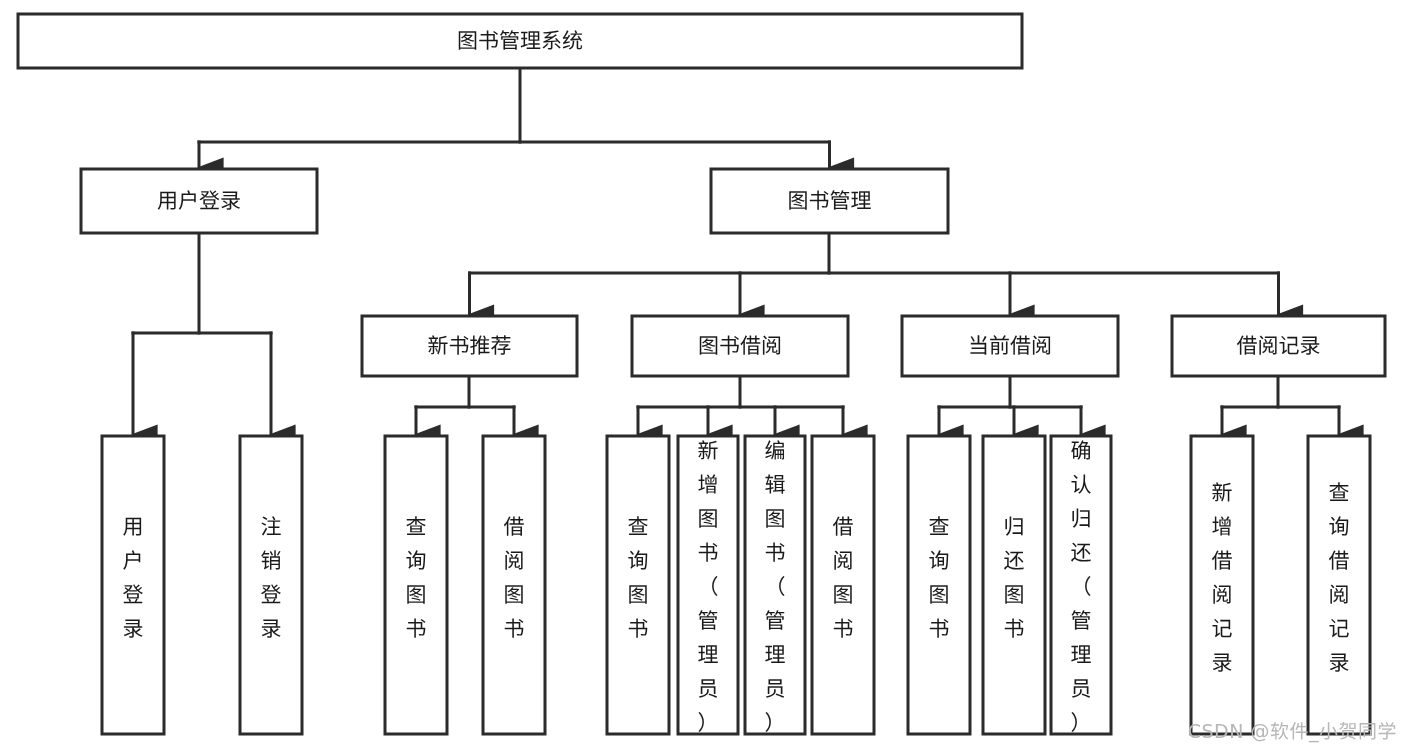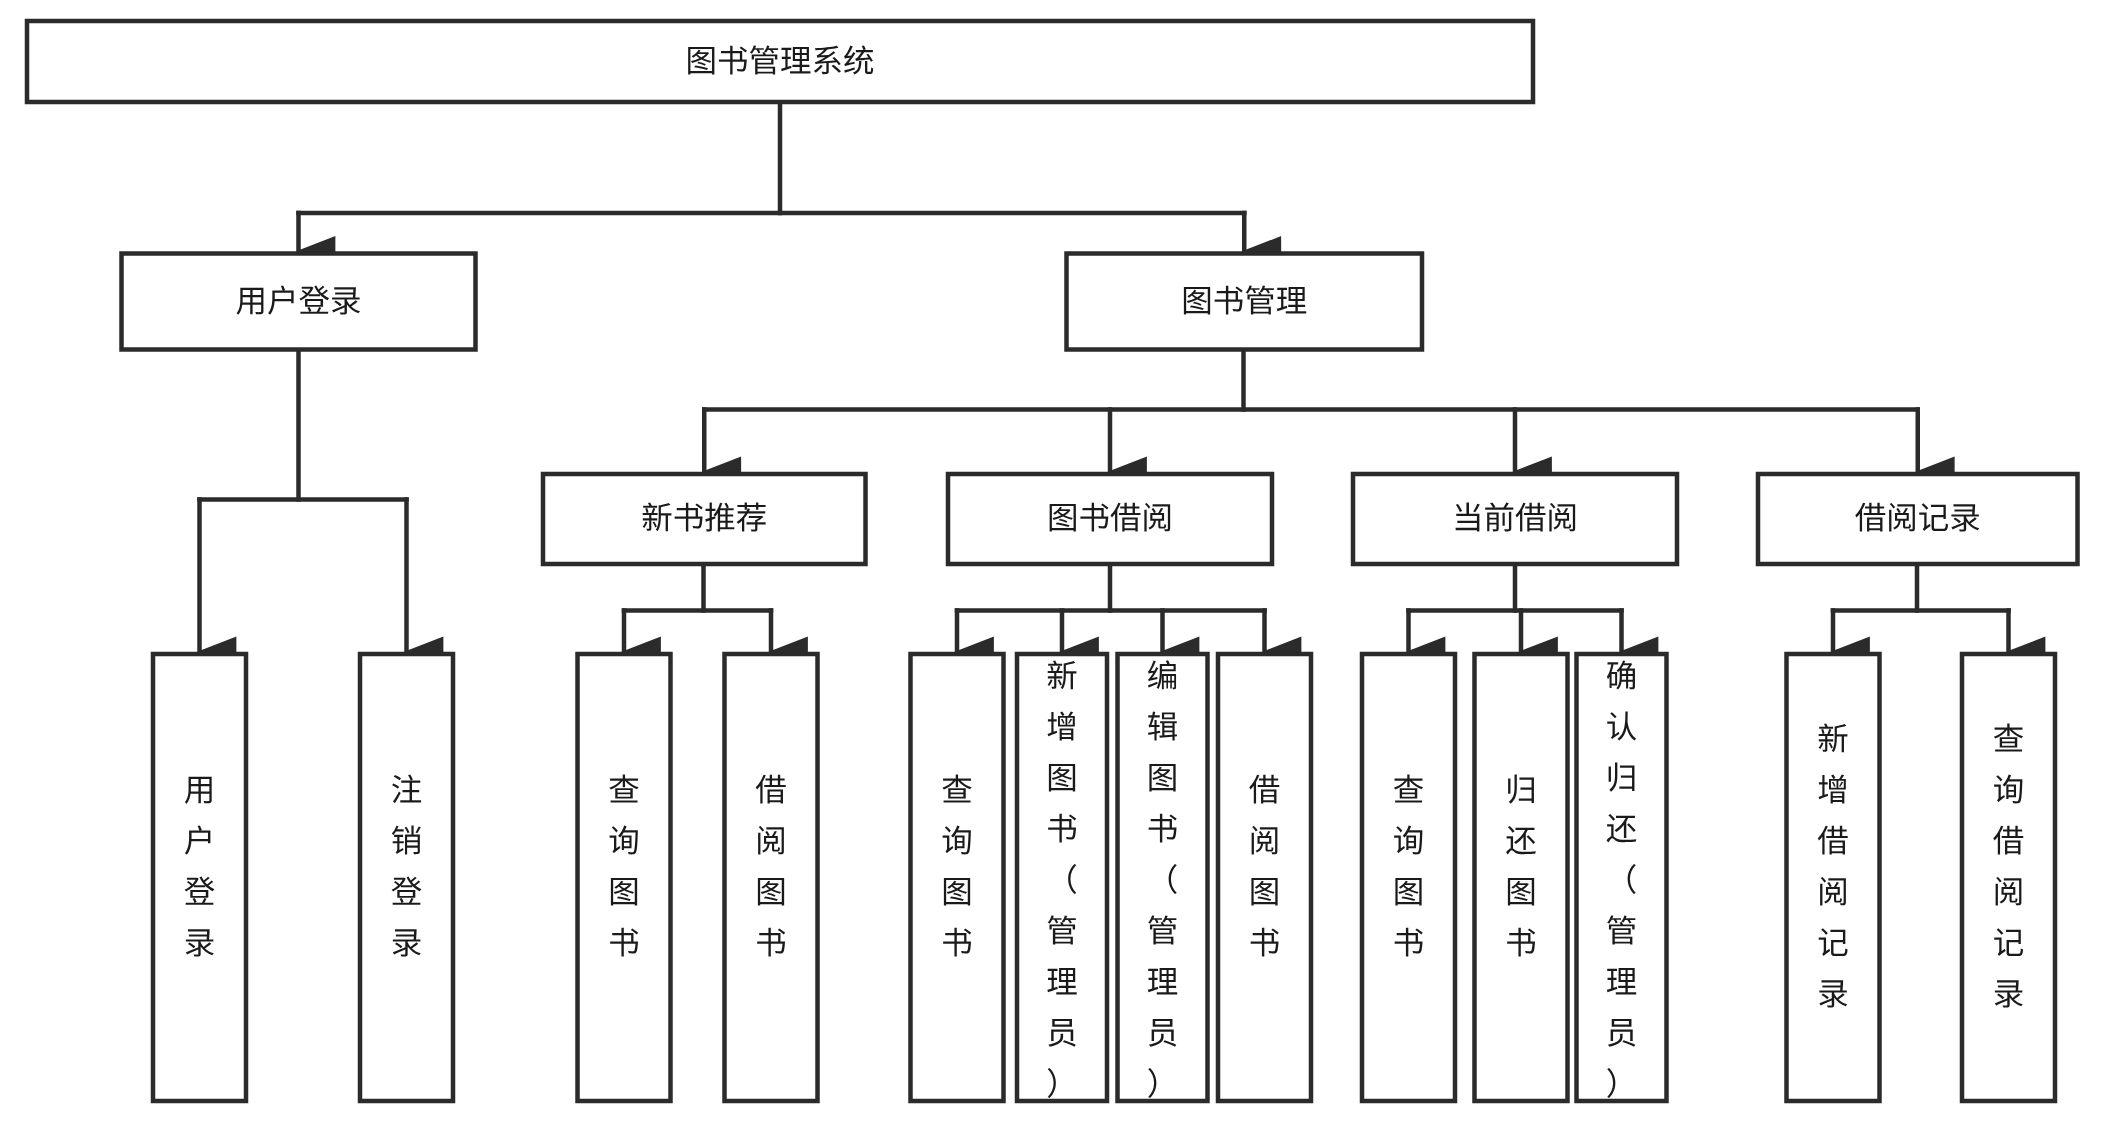--- a/index.html
+++ b/index.html
@@ -201,14 +201,15 @@
           <rect x="1191" y="436" width="62" height="298" class="node-rect"></rect>
           <text x="1222" y="0" class="node-label-vertical"><tspan x="1222" y="500">新</tspan><tspan x="1222" y="534">增</tspan><tspan x="1222" y="568">借</tspan><tspan x="1222" y="602">阅</tspan><tspan x="1222" y="636">记</tspan><tspan x="1222" y="670">录</tspan></text>
         </g>
         <g>
           <rect x="1308" y="436" width="62" height="298" class="node-rect"></rect>
           <text x="1339" y="0" class="node-label-vertical"><tspan x="1339" y="500">查</tspan><tspan x="1339" y="534">询</tspan><tspan x="1339" y="568">借</tspan><tspan x="1339" y="602">阅</tspan><tspan x="1339" y="636">记</tspan><tspan x="1339" y="670">录</tspan></text>
         </g>
       </g>
   </svg>
 
+  <div class="watermark-text">CSDN @软件_小贺同学</div>
 
 </div>
 
 </body></html>

